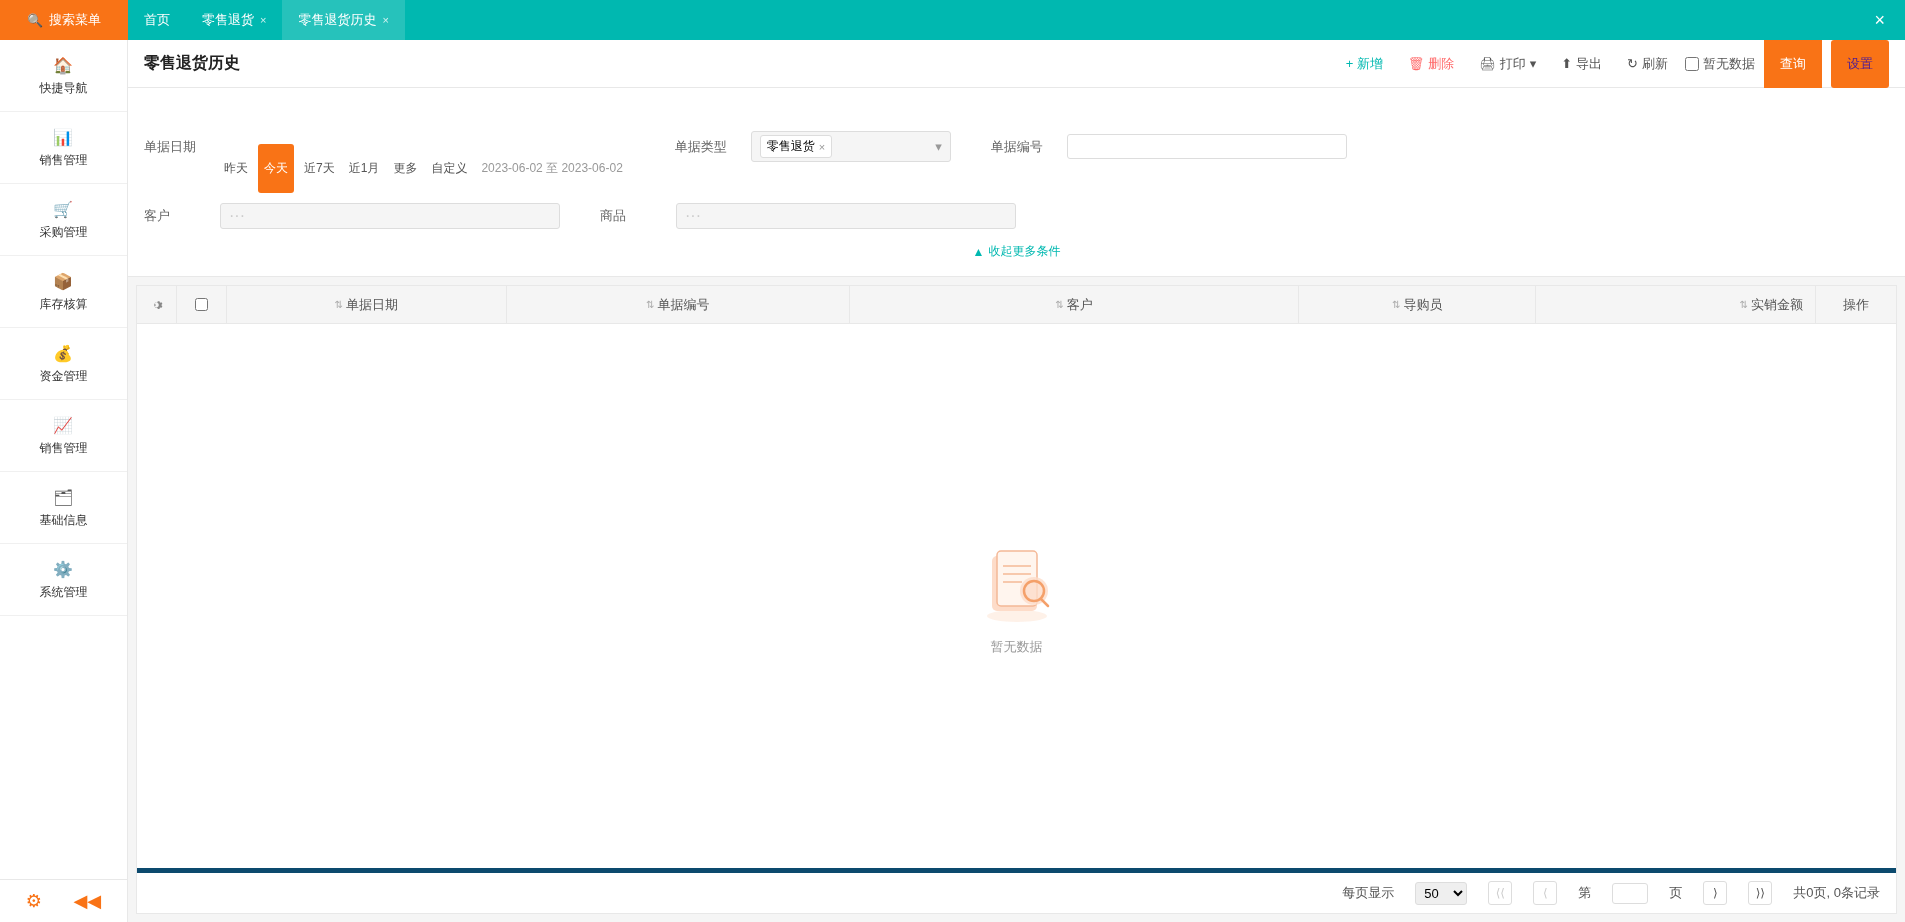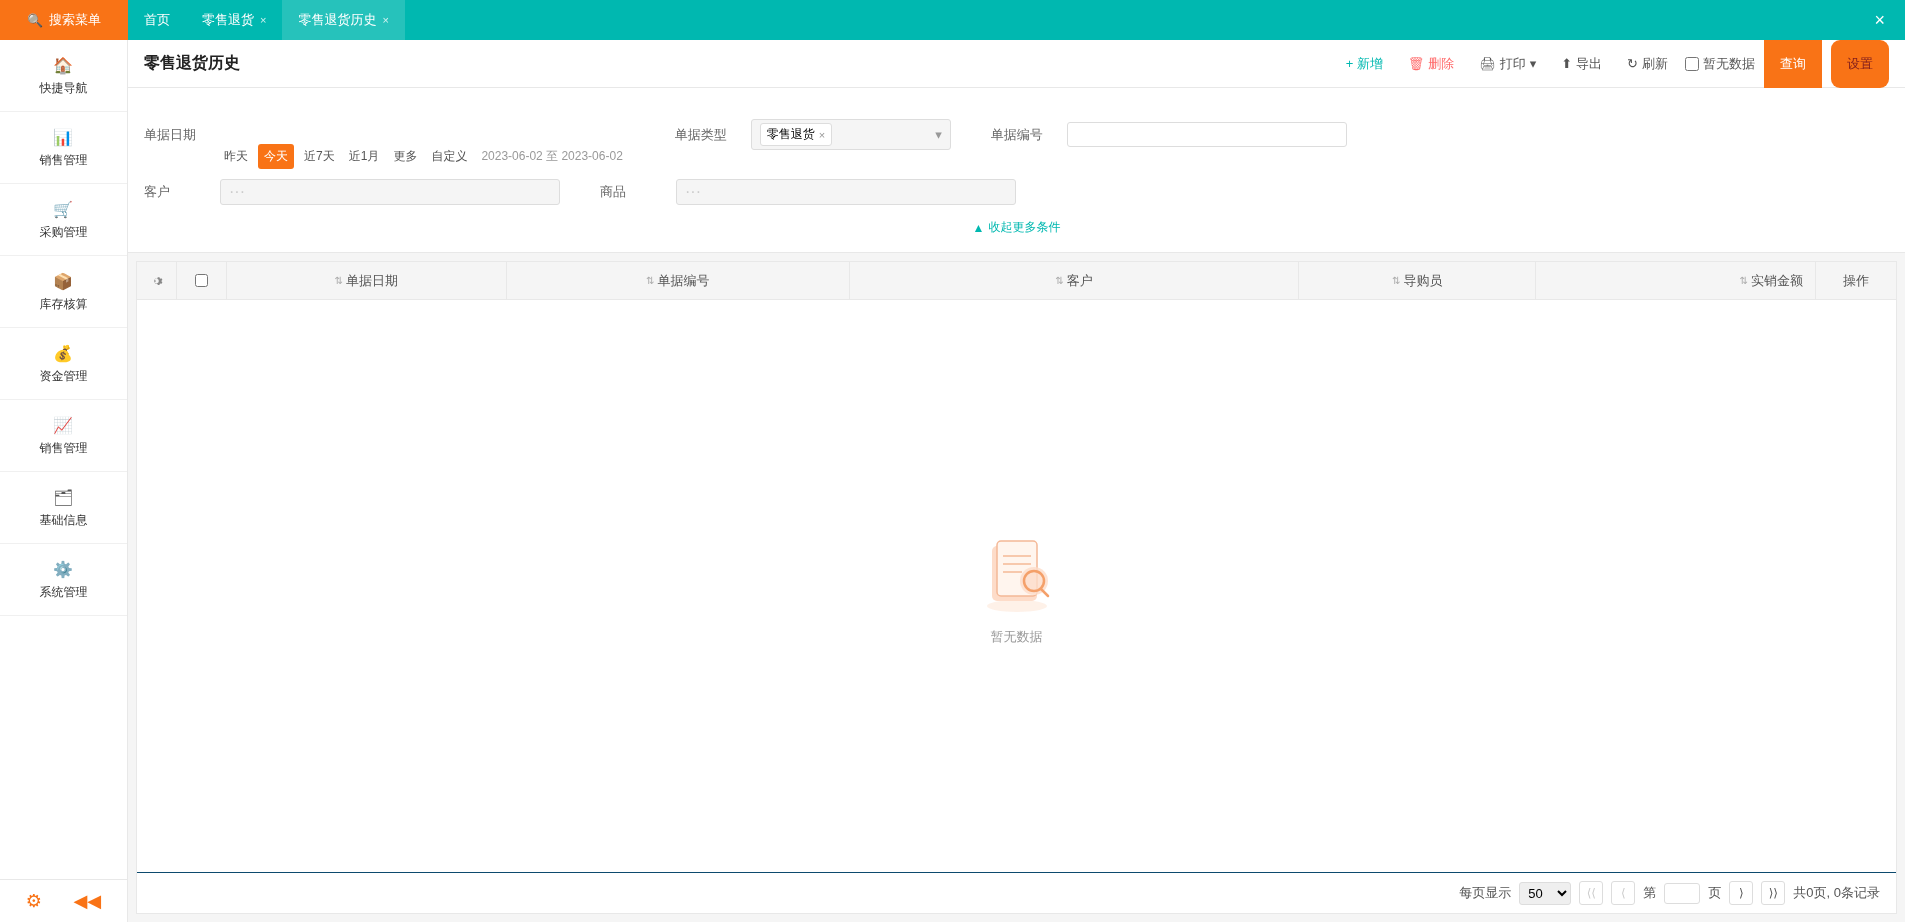--- a/index.html
+++ b/index.html
@@ -160,24 +160,24 @@
       background: #f97316;
       color: #fff;
       border: none;
       padding: 23px 16px;
       border-radius: 3px;
       cursor: pointer;
       font-size: 13px;
     }
     .btn-setting {
       background: #f97316;
-      color: #7f1d1d;
+      color: #4c1d95;
       border: none;
       padding: 15px 16px;
-      border-radius: 9px;
+      border-radius: 3px;
       cursor: pointer;
       font-size: 13px;
     }
     .show-detail-label {
       display: flex;
       align-items: center;
       gap: 4px;
       font-size: 13px;
       color: #555;
     }
@@ -214,21 +214,21 @@
     .date-shortcut {
       color: #555;
       font-size: 12px;
       cursor: pointer;
       padding: 1px 4px;
     }
     .date-shortcut.active {
       background: #f97316;
       color: #fff;
       border-radius: 3px;
-      padding: 4px 6px;
+      padding: 16px 6px;
     }
     .date-range-text {
       color: #999;
       font-size: 12px;
       margin-left: 4px;
     }
     .filter-tag-area {
       display: flex;
       align-items: center;
       background: #f5f5f5;
@@ -343,26 +343,26 @@
       height: 90px;
     }
     .empty-text {
       color: #999;
       font-size: 13px;
     }
 
     
     .pagination-bar {
       background: #fff;
-      border-top: 1px solid #0c4a6e;
+      border-top: 5px solid #0c4a6e;
       padding: 8px 16px;
       display: flex;
       align-items: center;
       justify-content: flex-end;
-      gap: 8px;
+      gap: 21px;
       font-size: 13px;
       color: #555;
       flex-shrink: 0;
     }
     .page-size-select {
       border: 1px solid #ddd;
       border-radius: 3px;
       padding: 2px 4px;
       font-size: 13px;
     }

